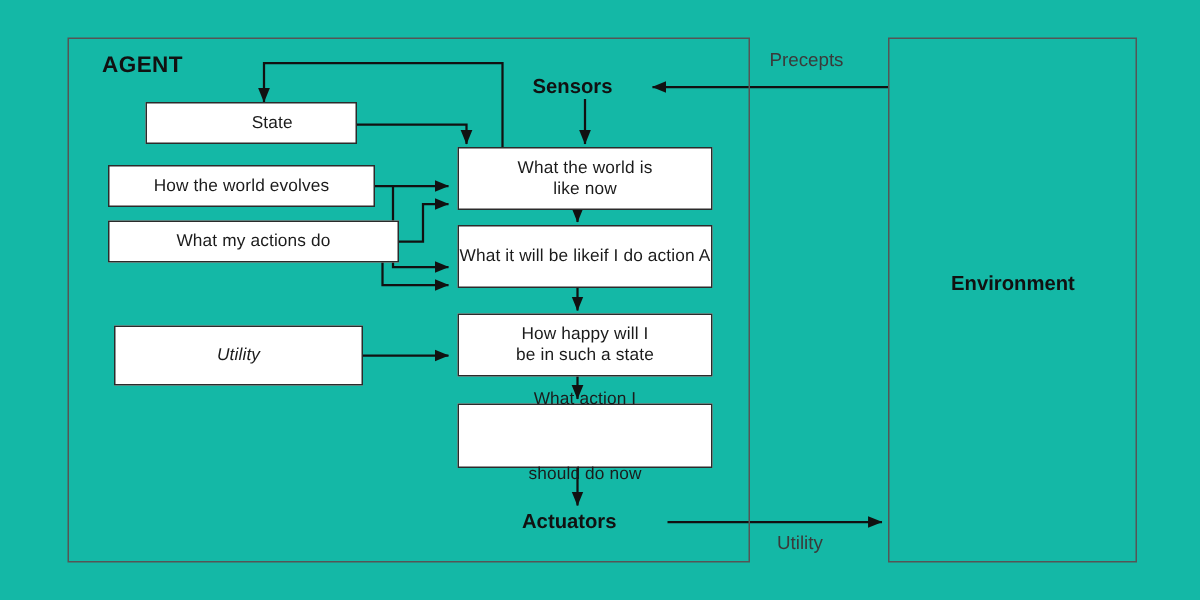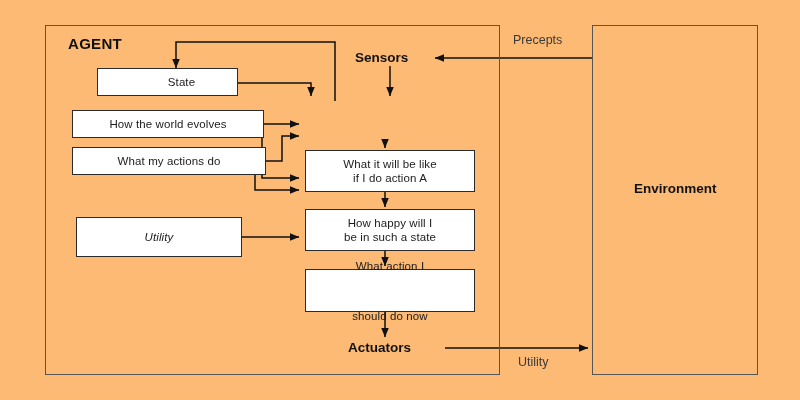--- a/index.html
+++ b/index.html
@@ -11,21 +11,21 @@
   body {
     width: 800px;
     height: 400px;
     font-family: "Liberation Sans", sans-serif;
     overflow: hidden;
   }
   #diagram-root {
     position: relative;
     width: 800px;
     height: 400px;
-    background: #fdba74;
+    background: #14b8a6;
   }
   #wire-layer {
     position: absolute;
     left: 0;
     top: 0;
     width: 800px;
     height: 400px;
   }
   .node-box {
     position: absolute;
@@ -132,34 +132,38 @@
   <div class="plain-label bold-label" style="left:348px; top:340px;">Actuators</div>
 
   <div class="plain-label edge-label" style="left:513px; top:33px;">Precepts</div>
 
   <div class="plain-label edge-label" style="left:518px; top:355px;">Utility</div>
 
   <div class="node-box" style="left:97px; top:68px; width:141px; height:28px;padding-left:28px;">
     <span>State</span>
   </div>
 
-  <div class="node-box" style="left:72px; top:110px; width:192px; height:28px;">
+  <div class="node-box" style="left:72px; top:110px; width:178px; height:28px;">
     <span>How the world evolves</span>
   </div>
 
   <div class="node-box" style="left:72px; top:147px; width:194px; height:28px;">
     <span>What my actions do</span>
   </div>
 
   <div class="node-box" style="left:76px; top:217px; width:166px; height:40px;font-style:italic;">
     <span>Utility</span>
   </div>
 
+  <div class="node-box" style="left:305px; top:98px; width:170px; height:42px; flex-direction:column;">
+    <span>What the world is</span>
+    <span>like now</span>
+  </div>
 
-  <div class="node-box" style="left:305px; top:150px; width:170px; height:42px; flex-direction:column;">
+  <div class="node-box" style="left:305px; top:150px; width:170px; height:42px; flex-direction:row;">
     <span>What it will be like</span>
     <span>if I do action A</span>
   </div>
 
   <div class="node-box" style="left:305px; top:209px; width:170px; height:42px; flex-direction:column;">
     <span>How happy will I</span>
     <span>be in such a state</span>
   </div>
 
   <div class="node-box" style="left:305px; top:269px; width:170px; height:43px; flex-direction:column;gap:36px;">

